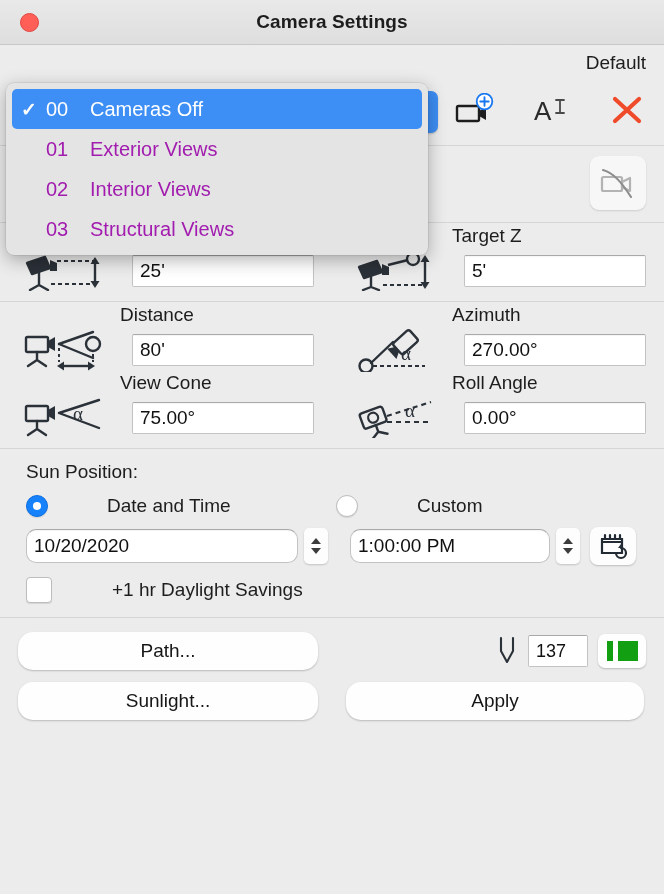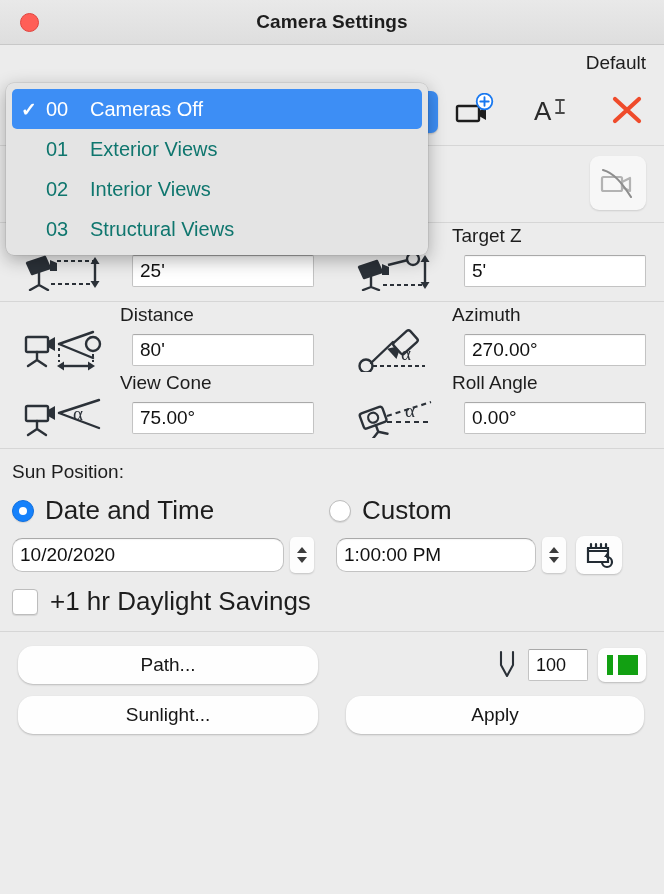--- a/index.html
+++ b/index.html
@@ -178,21 +178,21 @@
     align-items: center;
     padding-left: 7px;
     box-sizing: border-box;
     box-shadow: inset 0 1px 1px rgba(0,0,0,0.045);
   }
 
   
   #sunsec {
     background: #ececec;
     border-bottom: 1px solid #d6d6d6;
-    padding: 12px 18px 14px 12px;
+    padding: 12px 18px 14px 26px;
   }
   #sunsec .sectitle {
     font-size: 19px;
     color: #1d1d1d;
     margin-bottom: 12px;
   }
   .radiorow {
     display: flex;
     align-items: center;
     margin-bottom: 10px;
@@ -220,22 +220,23 @@
     border-color: #1070e0;
   }
   .radio.on::after {
     content: "";
     width: 8px;
     height: 8px;
     border-radius: 50%;
     background: #fff;
   }
   .radio-label {
-    font-size: 26px;
+    font-size: 19px;
     color: #1d1d1d;
+    margin-left: 48px;
   }
   .daterow {
     display: flex;
     align-items: center;
     margin-bottom: 12px;
   }
   .dtfield {
     height: 34px;
     background: #fff;
     border: 1px solid #c3c3c3;
@@ -377,21 +378,21 @@
     padding: 6px 0;
     z-index: 50;
   }
   .menuitem {
     height: 40px;
     display: flex;
     align-items: center;
     margin: 0 6px;
     border-radius: 5px;
     font-size: 20px;
-    color: #0f766e;
+    color: #a21caf;
   }
   .menuitem.sel {
     background: #3d8ef5;
     color: #ffffff;
   }
   .menu-check {
     width: 34px;
     min-width: 34px;
     text-align: center;
     font-size: 19px;
@@ -640,21 +641,21 @@
     </div>
   </div>
 
   <div id="bottomsec">
     <div class="btnrow">
       <div class="pushbtn" id="pathbtn">Path...</div>
       <div class="pen-wrap">
         <svg width="22" height="34" viewBox="0 0 22 34">
           <path d="M5 4 V17 L11 28 L17 17 V4" fill="none" stroke="#2b3138" stroke-width="2.1" stroke-linecap="round" stroke-linejoin="round"></path>
         </svg>
-        <div id="penfield">100</div>
+        <div id="penfield">137</div>
         <div id="colorbtn">
           <div class="sw-line"></div>
           <div class="sw-fill"></div>
         </div>
       </div>
     </div>
     <div class="btnrow">
       <div class="pushbtn" id="sunlightbtn">Sunlight...</div>
       <div class="pushbtn" id="applybtn">Apply</div>
     </div>

